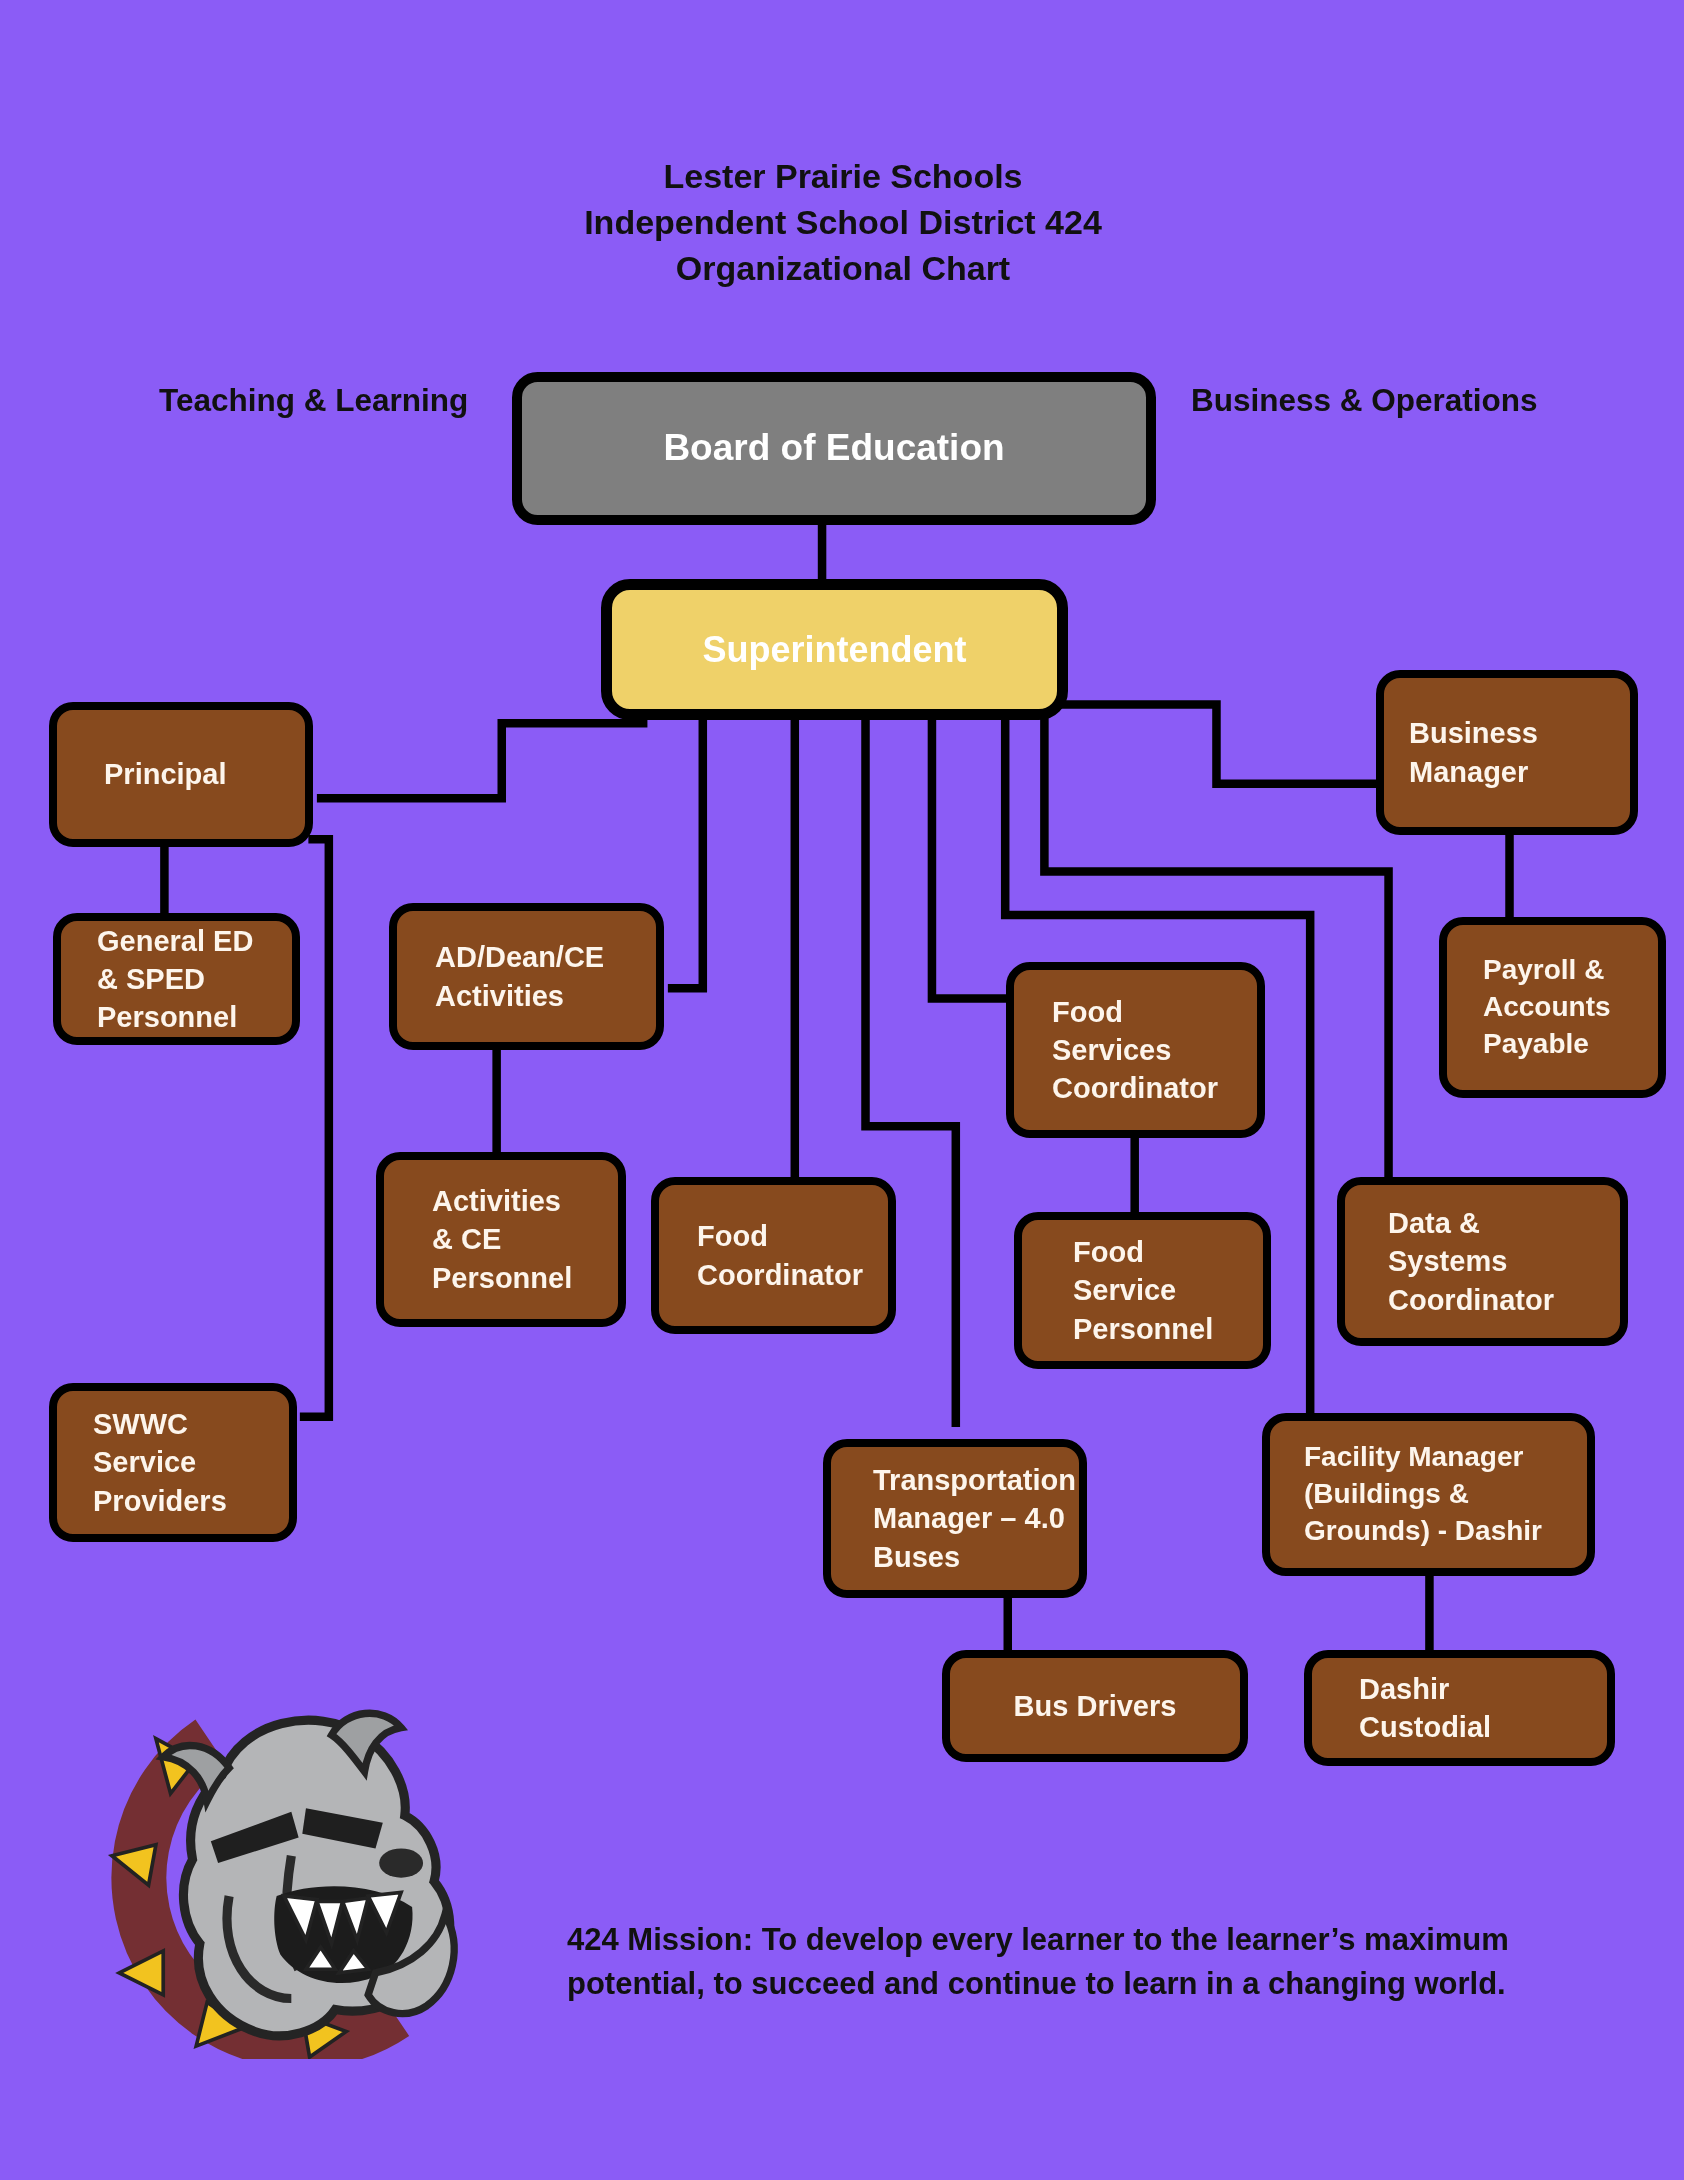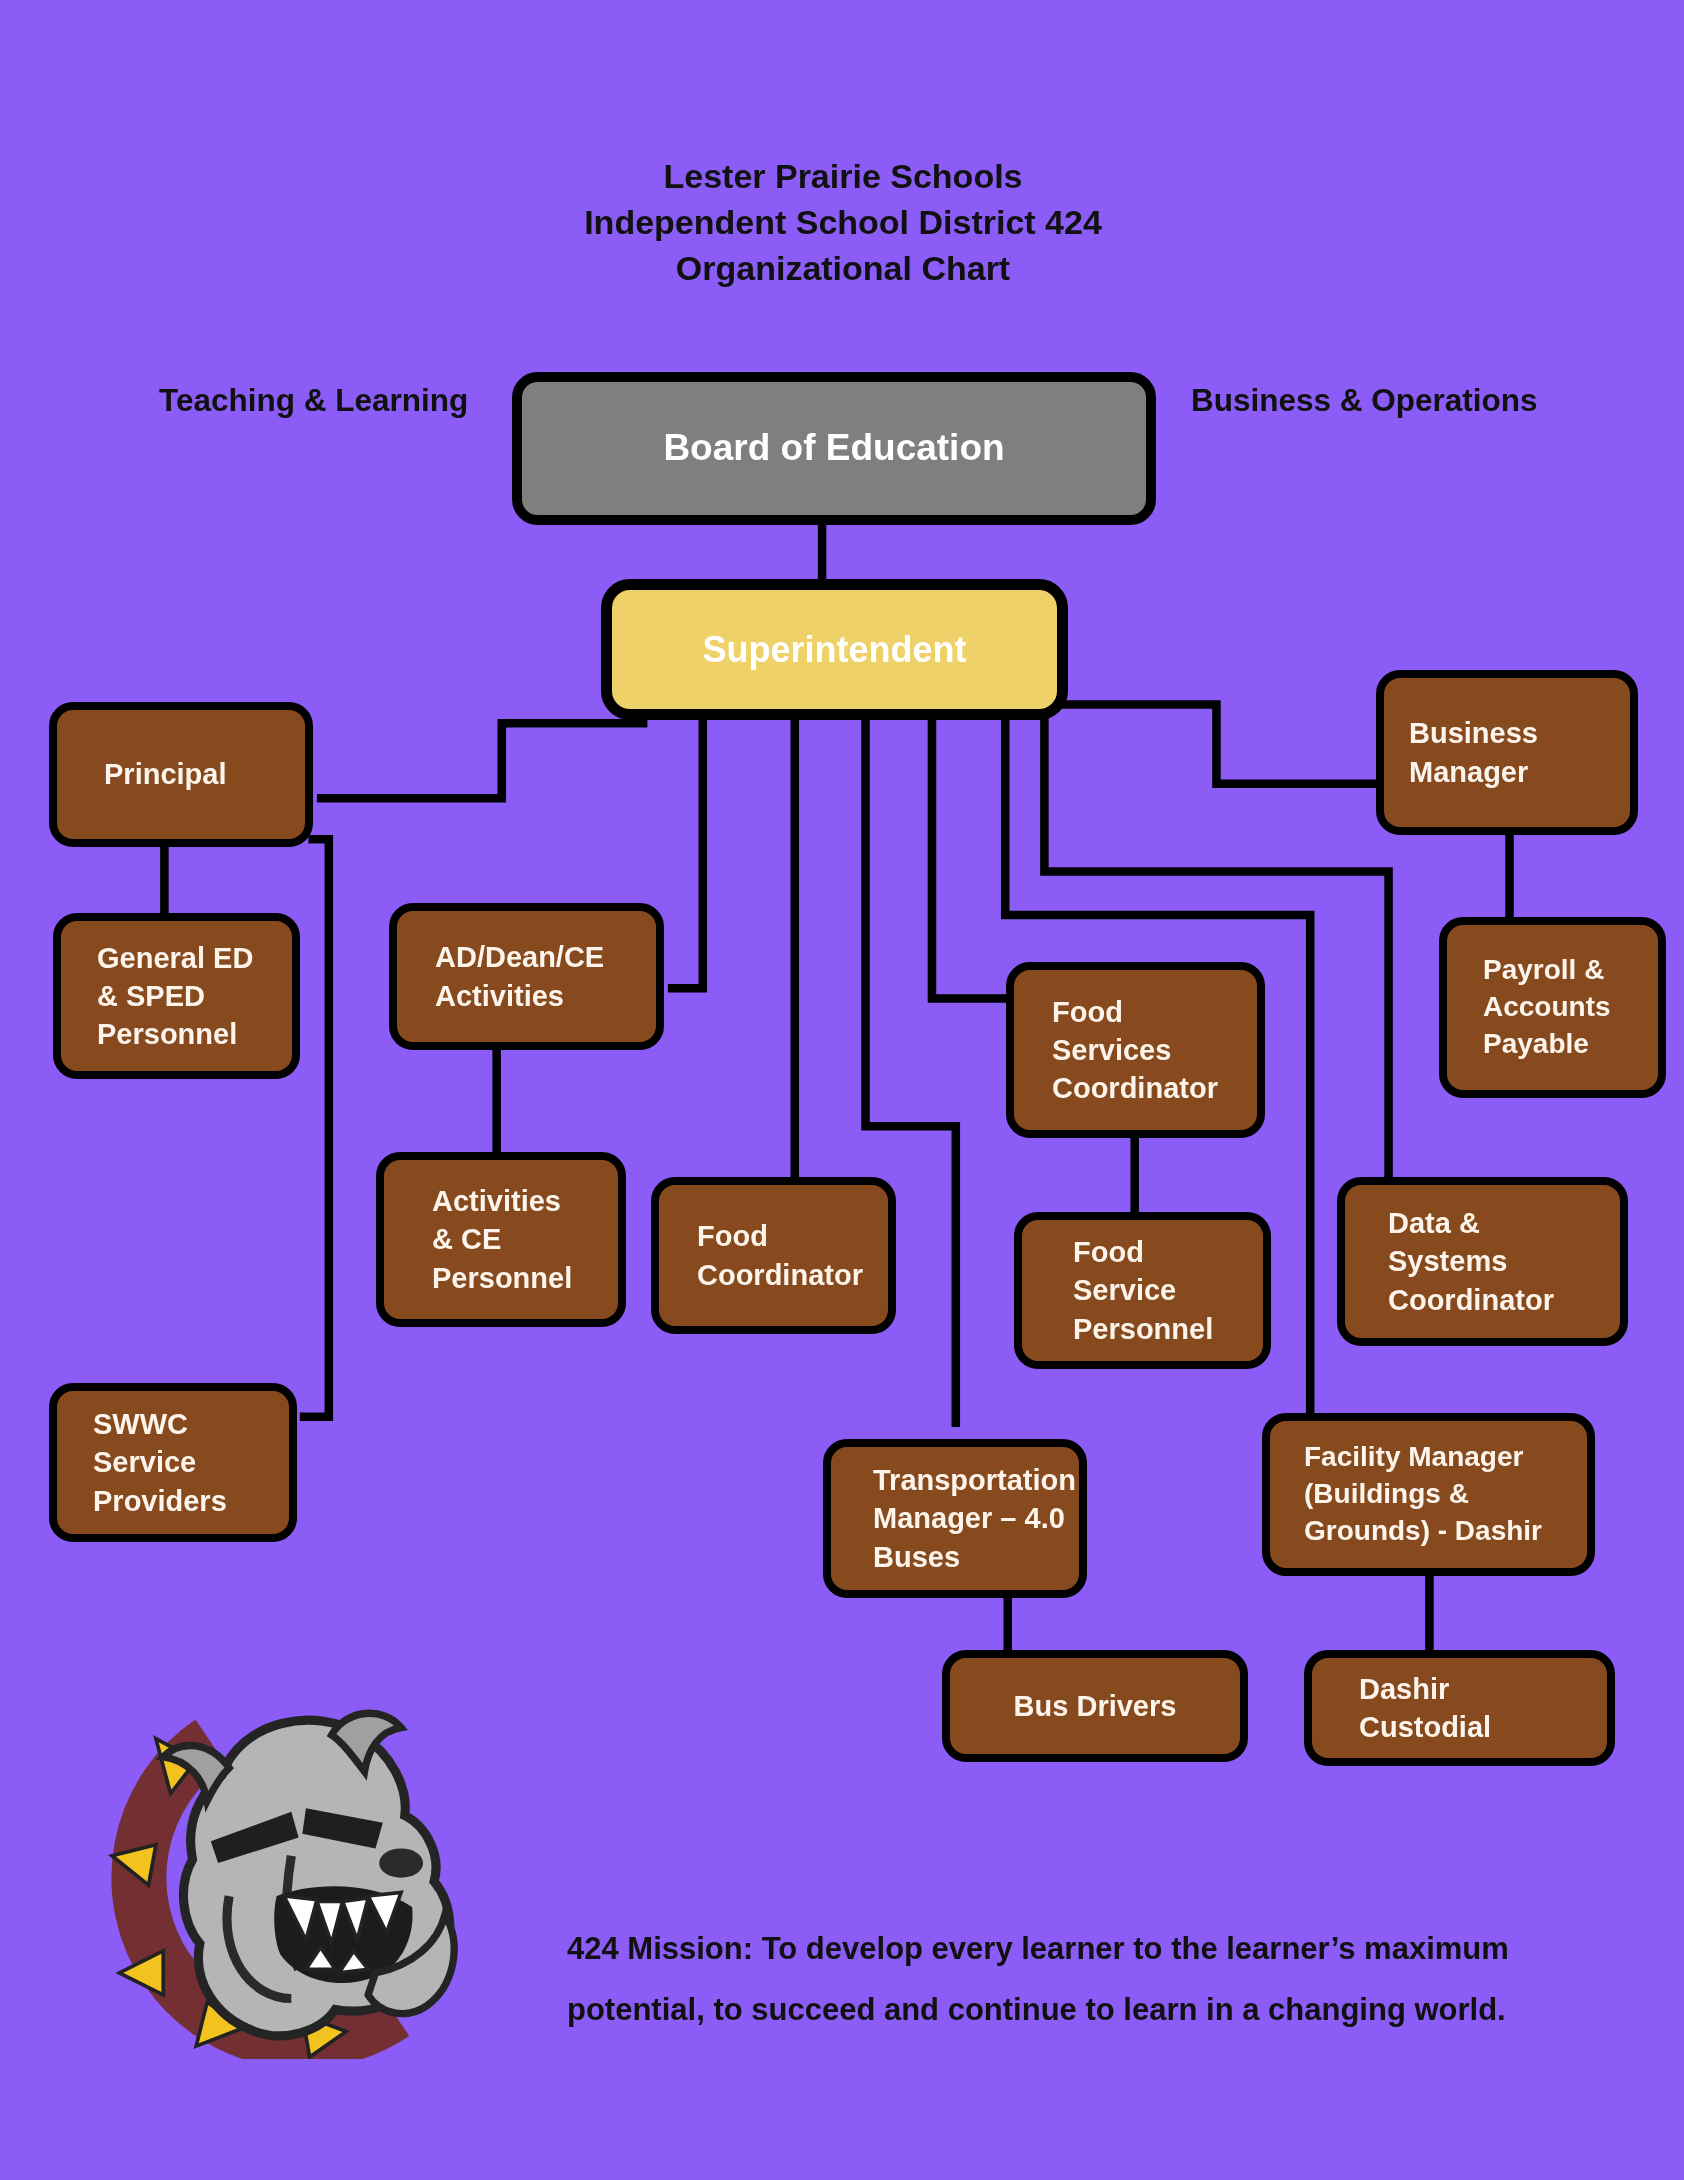--- a/index.html
+++ b/index.html
@@ -37,37 +37,37 @@
     font-size:37px;border-width:10.2px;border-radius:25.6px;
   }
   .node.yellow{
     background:#EFD169;color:#fff;justify-content:center;padding-left:0;
     font-size:36px;border-width:11px;border-radius:29px;
   }
   .node.center{justify-content:center;padding-left:0;}
   #node-board{left:498px;top:372px;width:644px;height:153px;margin-left:14px;}
   #node-superintendent{left:601px;top:579px;width:467px;height:141px;}
   #node-principal{left:49px;top:702px;width:264px;height:145px;padding-left:47px;}
-  #node-general-ed{left:53px;top:913px;width:247px;height:166px;}
+  #node-general-ed{left:53px;top:913px;width:247px;height:132px;}
   #node-ad-dean-ce{left:389px;top:903px;width:275px;height:147px;padding-left:38px;}
   #node-activities{left:376px;top:1152px;width:250px;height:175px;padding-left:48px;}
   #node-swwc{left:49px;top:1383px;width:248px;height:159px;}
   #node-tech{left:651px;top:1177px;width:245px;height:157px;padding-left:38px;}
   #node-food-services-coordinator{left:1006px;top:962px;width:259px;height:176px;padding-left:38px;}
   #node-food-service-personnel{left:1014px;top:1212px;width:257px;height:157px;padding-left:51px;}
   #node-transportation{left:823px;top:1423px;width:264px;height:159px;padding-left:42px;margin-top:16px;}
   #node-bus-drivers{left:942px;top:1650px;width:306px;height:112px;}
   #node-business-manager{left:1376px;top:670px;width:262px;height:165px;padding-left:25px;}
   #node-payroll{left:1439px;top:917px;width:227px;height:181px;font-size:28px;}
   #node-data-systems{left:1337px;top:1177px;width:291px;height:169px;padding-left:43px;}
   #node-facility-manager{left:1262px;top:1413px;width:333px;height:163px;padding-left:34px;font-size:28px;}
   #node-dashir-custodial{left:1304px;top:1650px;width:311px;height:116px;padding-left:47px;}
   #mission{
     position:absolute;left:567px;top:1918px;width:988px;
-    font-weight:bold;color:#111;font-size:31px;line-height:61px;
+    font-weight:bold;color:#111;font-size:31px;line-height:44px;
     white-space:pre-line;
   }
   #logo{position:absolute;left:101px;top:1680px;width:366px;height:379px;z-index:2;}
 </style>
 </head>
 <body>
 
 <div id="canvas">
 
   <div class="title-block">

